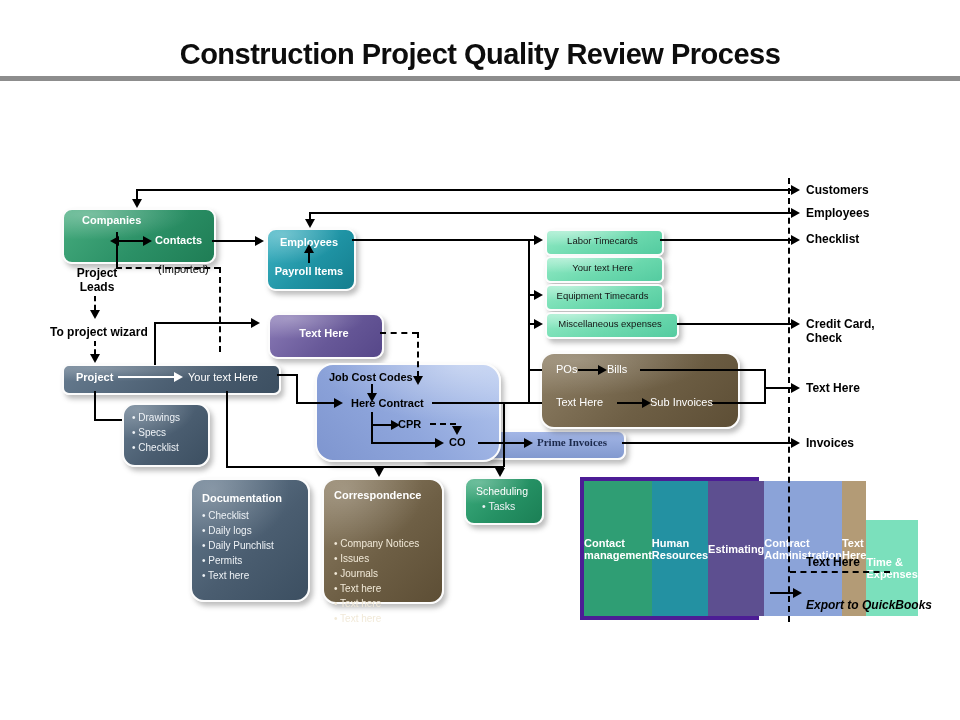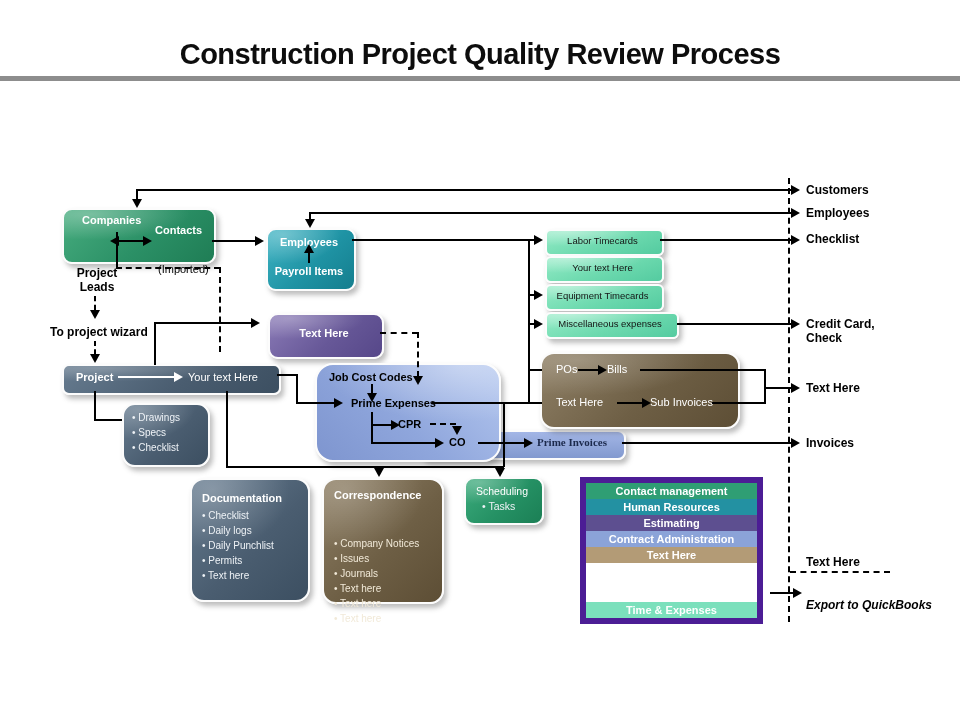--- a/index.html
+++ b/index.html
@@ -45,38 +45,38 @@
   .wt{color:#fff;}
   .sm{font-size:11px;line-height:13px;}
   .tc-lbl{position:absolute;font-size:9.5px;color:#141414;text-align:center;font-weight:normal;}
   .blt{font-size:10px;line-height:15px;color:#eef2f6;font-weight:normal;}
   .blt::before{content:"•  ";}
   .bltList{position:absolute;}
   #title{position:absolute;left:0;top:38px;width:960px;text-align:center;
          font-size:29px;font-weight:bold;color:#0d0d0d;letter-spacing:-0.5px;}
   #rule{position:absolute;left:0;top:76px;width:960px;height:5px;background:#8d8d8d;}
   #legend{position:absolute;left:580px;top:477px;width:171px;height:135px;
-          border:6px solid #4c1d95;display:flex;flex-direction:column;}
+          border:4px solid #4c1d95;display:flex;flex-direction:row;}
   .lrow{flex:1;display:flex;align-items:center;justify-content:center;
         color:#fff;font-weight:bold;font-size:11px;}
 </style>
 </head>
 <body>
 
 <div id="stage">
 
   <div id="title">Construction Project Quality Review Process</div>
   <div id="rule"></div>
 
   <div class="box g-bar" style="left:420px;top:430px;width:202px;height:26px;border-radius:8px;"></div>
   <div class="lbl sm abs" style="left:537px;top:436px;color:#1c2a4d;font-family:Liberation Serif, serif;">Prime Invoices</div>
 
   <div class="box g-green" style="left:62px;top:208px;width:150px;height:52px;"></div>
   <div class="lbl sm wt abs" style="left:82px;top:214px;">Companies</div>
-  <div class="lbl sm wt abs" style="left:155px;top:224px;text-align:right;">Contacts</div>
+  <div class="lbl sm wt abs" style="left:155px;top:234px;text-align:right;">Contacts</div>
 
   <div class="box g-teal" style="left:266px;top:228px;width:86px;height:59px;"></div>
   <div class="lbl sm wt abs" style="left:266px;top:236px;width:86px;text-align:center;">Employees</div>
   <div class="lbl sm wt abs" style="left:266px;top:265px;width:86px;text-align:center;">Payroll Items</div>
 
   <div class="box g-purple" style="left:268px;top:313px;width:112px;height:42px;"></div>
   <div class="lbl sm wt abs" style="left:268px;top:327px;width:112px;text-align:center;">Text Here</div>
 
   <div class="box g-slate" style="left:62px;top:364px;width:215px;height:27px;border-radius:7px;"></div>
   <div class="lbl sm wt abs" style="left:76px;top:371px;">Project</div>
@@ -94,21 +94,21 @@
   <div class="bltList" style="left:202px;top:508px;">
     <div class="blt">Checklist</div>
     <div class="blt">Daily logs</div>
     <div class="blt">Daily Punchlist</div>
     <div class="blt">Permits</div>
     <div class="blt">Text here</div>
   </div>
 
   <div class="box g-blue" style="left:315px;top:363px;width:182px;height:95px;border-radius:18px;"></div>
   <div class="lbl sm abs" style="left:329px;top:371px;text-align:center;">Job Cost Codes</div>
-  <div class="lbl sm abs" style="left:351px;top:397px;">Prime Expenses</div>
+  <div class="lbl sm abs" style="left:351px;top:397px;">Here Contract</div>
   <div class="lbl sm abs" style="left:398px;top:418px;">CPR</div>
   <div class="lbl sm abs" style="left:449px;top:436px;">CO</div>
 
   <div class="box g-brown" style="left:322px;top:478px;width:118px;height:122px;border-radius:14px;"></div>
   <div class="lbl sm wt abs" style="left:334px;top:489px;">Correspondence</div>
   <div class="bltList" style="left:334px;top:504px;margin-top:32px;">
     <div class="blt" style="color:#f1e9d8;">Company Notices</div>
     <div class="blt" style="color:#f1e9d8;">Issues</div>
     <div class="blt" style="color:#f1e9d8;">Journals</div>
     <div class="blt" style="color:#f1e9d8;">Text here</div>

